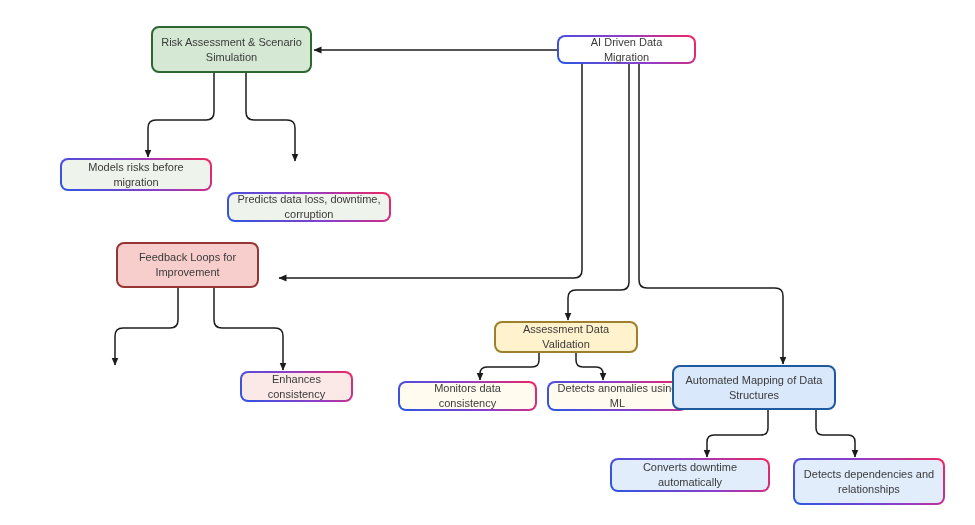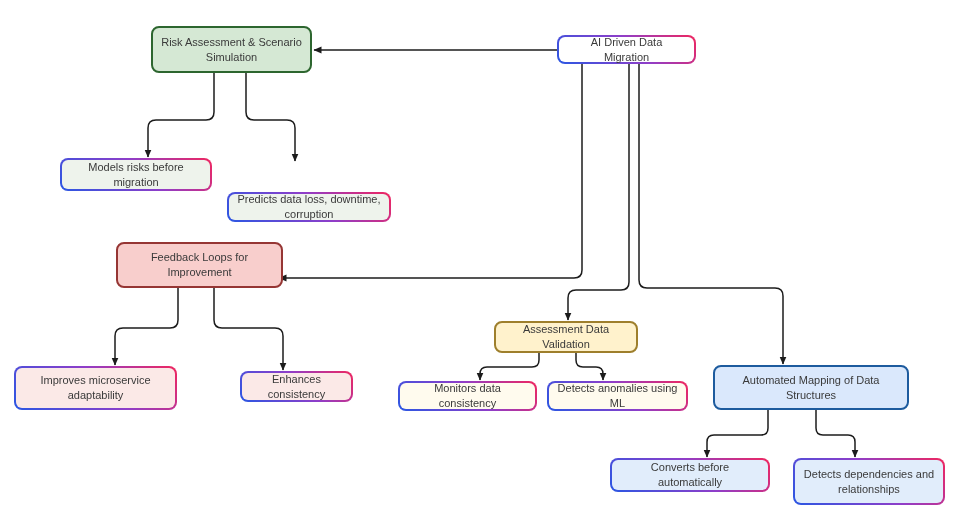--- a/index.html
+++ b/index.html
@@ -27,27 +27,27 @@
     background:
       linear-gradient(var(--fill), var(--fill)) padding-box,
       linear-gradient(45deg, #2a57e3 0%, #8f3ec9 55%, #f0265e 100%) border-box;
   }
 
   
   .n-risk       { left:151px; top:26px;  width:161px; height:47px; --fill:#d5e8d4; --bc:#2d662f; }
   .n-ai         { left:557px; top:35px;  width:139px; height:29px; --fill:#ffffff; }
   .n-models     { left:60px;  top:158px; width:152px; height:33px; --fill:#eef3ec; }
   .n-predicts   { left:227px; top:162px; width:164px; height:30px;margin-top:30px; --fill:#eef3ec; }
-  .n-feedback   { left:116px; top:242px; width:167px; height:46px; --fill:#f8cecc; --bc:#963634; }
+  .n-feedback   { left:116px; top:242px; width:143px; height:46px; --fill:#f8cecc; --bc:#963634; }
   .n-improves   { left:14px;  top:366px; width:163px; height:44px; --fill:#fbe9e7; }
   .n-enhances   { left:240px; top:371px; width:113px; height:31px; --fill:#fbe9e7; }
   .n-continuous { left:494px; top:321px; width:144px; height:32px; --fill:#fff2cc; --bc:#9e7f2c; }
   .n-monitors   { left:398px; top:381px; width:139px; height:30px; --fill:#fffbee; }
   .n-detectsml  { left:547px; top:381px; width:141px; height:30px; --fill:#fffbee; }
-  .n-automap    { left:713px; top:365px; width:196px; height:45px; --fill:#dae8fc; --bc:#1d5b9e; }
+  .n-automap    { left:672px; top:365px; width:164px; height:45px; --fill:#dae8fc; --bc:#1d5b9e; }
   .n-converts   { left:610px; top:458px; width:160px; height:34px; --fill:#e1edfb; }
   .n-detectsdep { left:793px; top:458px; width:152px; height:47px; --fill:#e1edfb; }
 </style>
 </head>
 <body>
 
 <div class="canvas">
 
   <svg class="edges" viewBox="0 0 975 525">
     <defs>
@@ -79,22 +79,21 @@
     <path class="edge" d="M768,410 L768,428 Q768,435 761,435 L714,435 Q707,435 707,442 L707,457" marker-end="url(#ah)"></path>
 
     <path class="edge" d="M816,410 L816,428 Q816,435 823,435 L848,435 Q855,435 855,442 L855,457" marker-end="url(#ah)"></path>
   </svg>
 
   <div class="node solid n-risk">Risk Assessment &amp; Scenario Simulation</div>
   <div class="node grad n-ai">AI Driven Data Migration</div>
   <div class="node grad n-models">Models risks before migration</div>
   <div class="node grad n-predicts">Predicts data loss, downtime, corruption</div>
   <div class="node solid n-feedback">Feedback Loops for Improvement</div>
-  <div class="node grad n-improves">Improves microservice adaptability</div>
   <div class="node grad n-enhances">Enhances consistency</div>
   <div class="node solid n-continuous">Assessment Data Validation</div>
   <div class="node grad n-monitors">Monitors data consistency</div>
   <div class="node grad n-detectsml">Detects anomalies using ML</div>
   <div class="node solid n-automap">Automated Mapping of Data Structures</div>
-  <div class="node grad n-converts">Converts before automatically</div>
+  <div class="node grad n-converts">Converts downtime automatically</div>
   <div class="node grad n-detectsdep">Detects dependencies and relationships</div>
 
 </div>
 
 </body></html>

